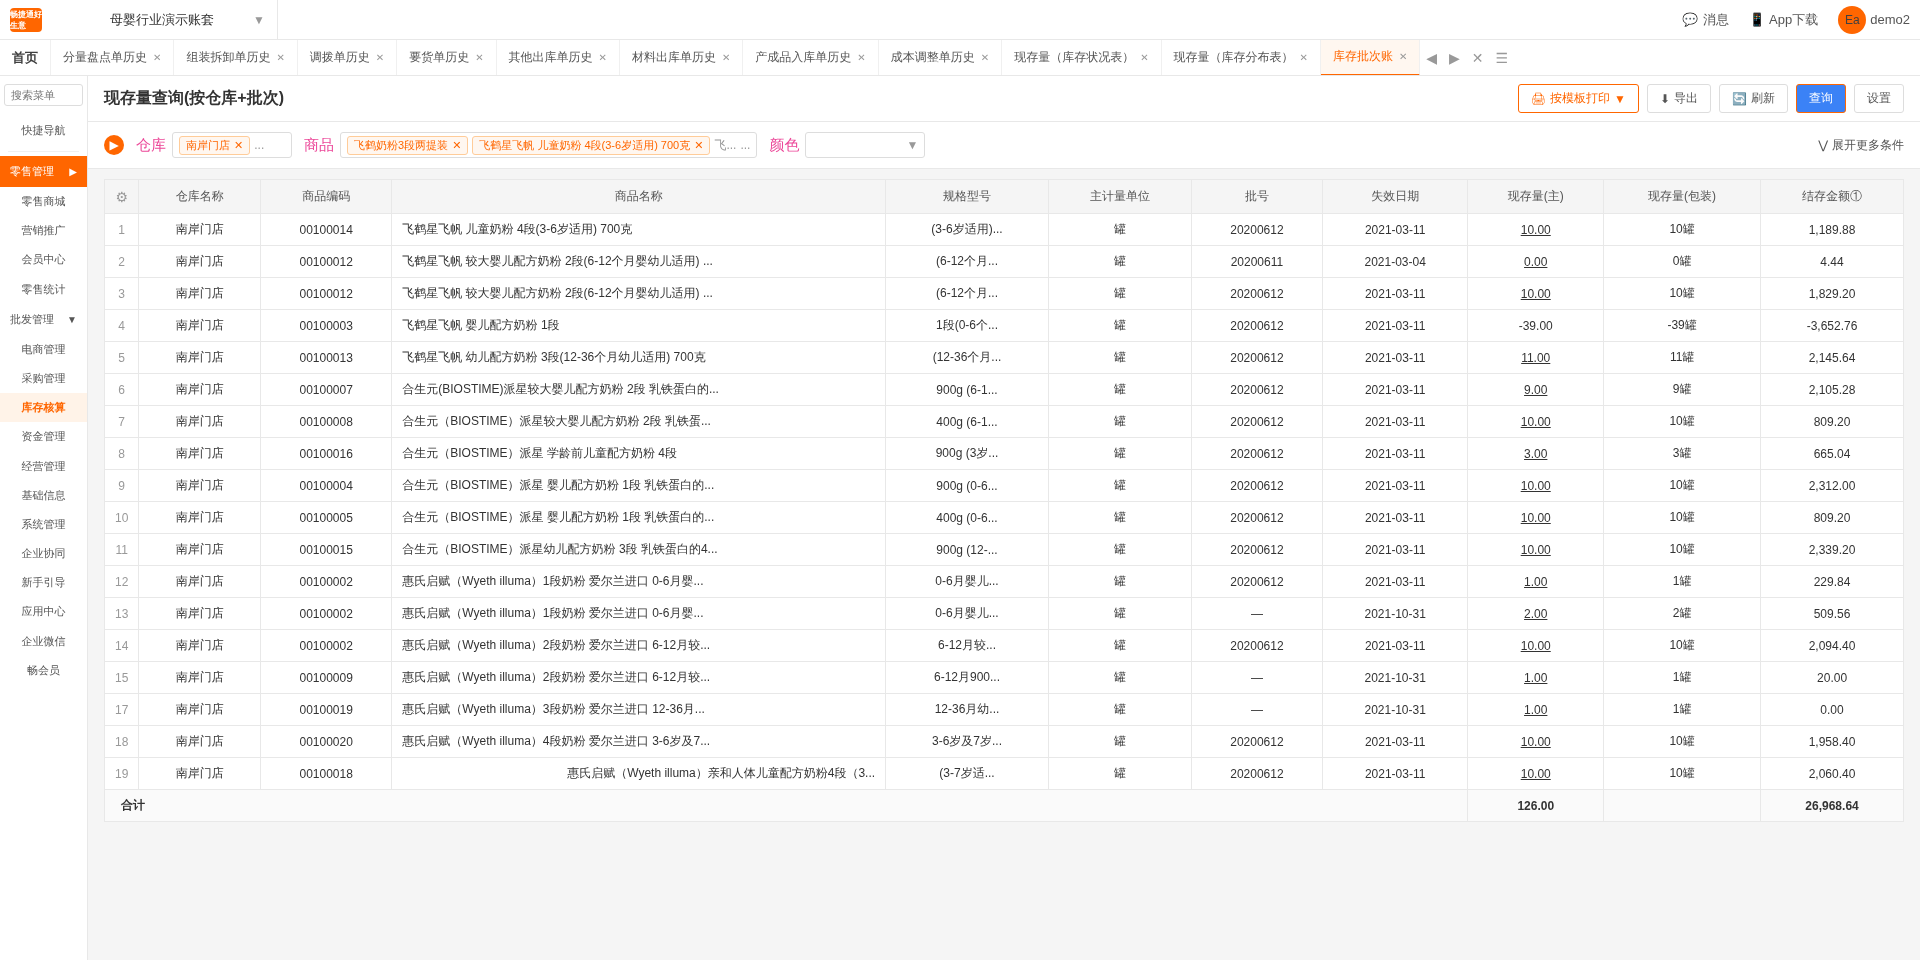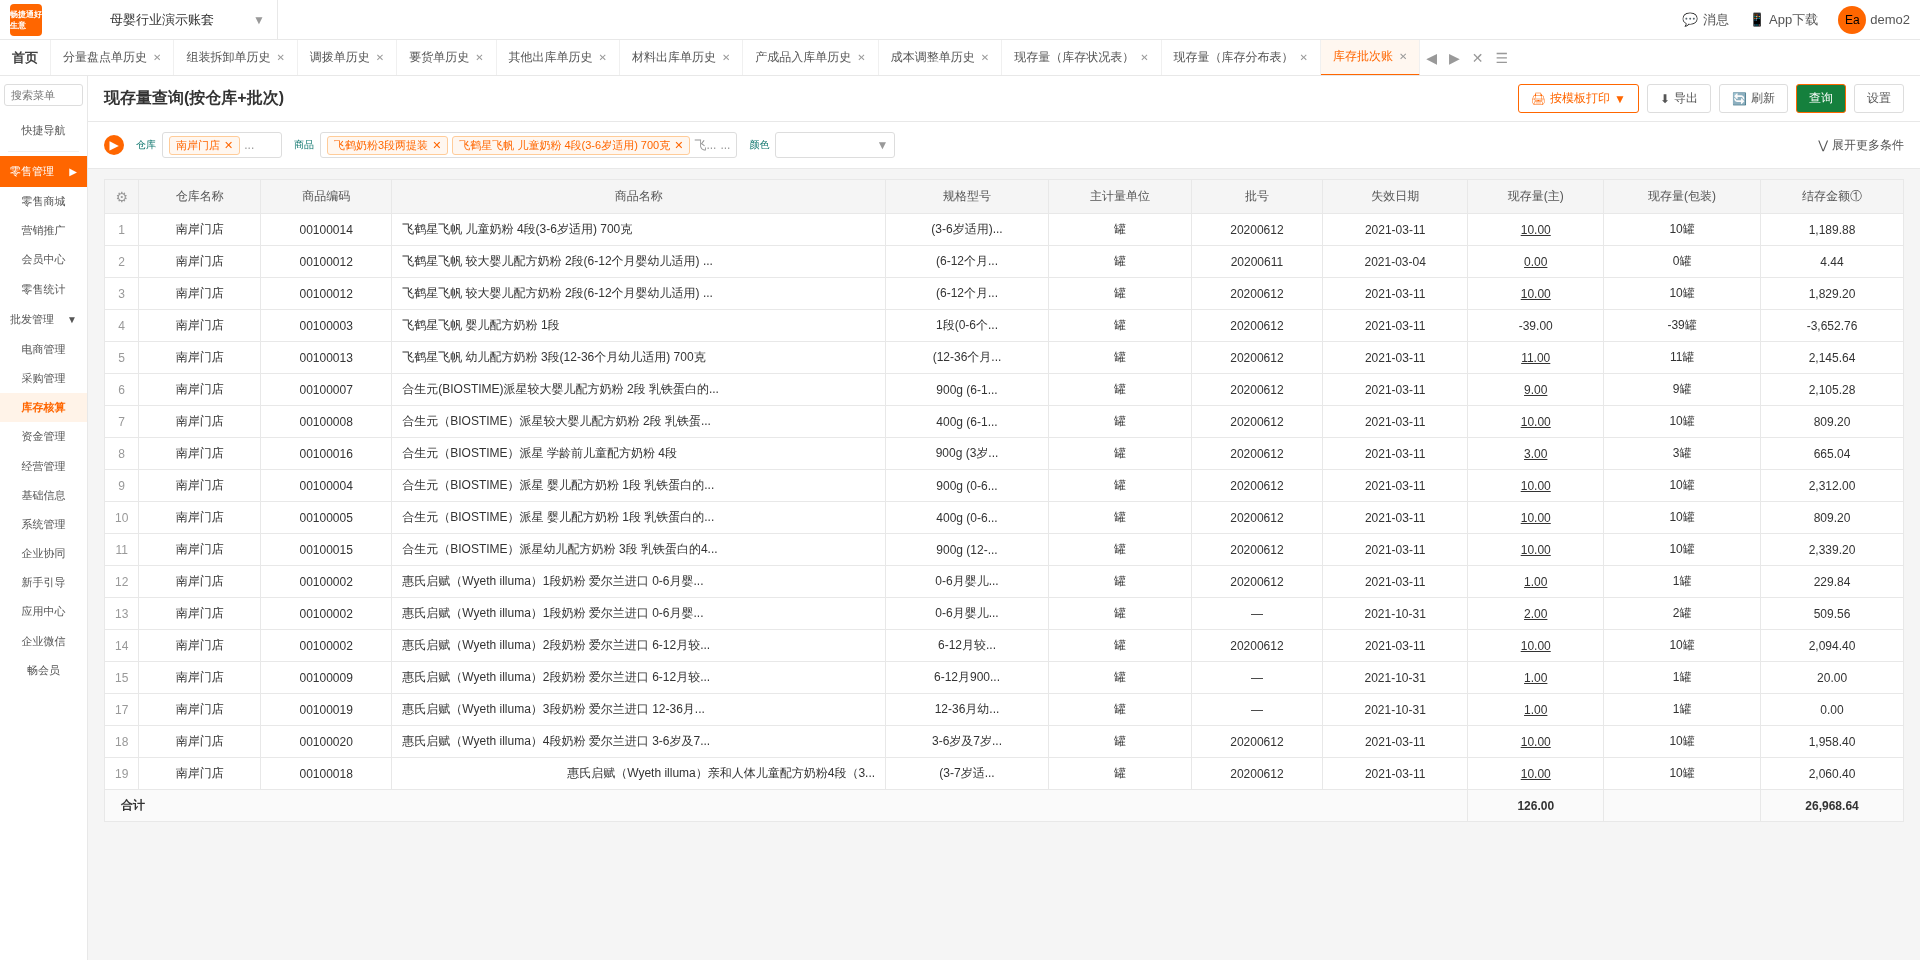--- a/index.html
+++ b/index.html
@@ -1,27 +1,27 @@
 <!DOCTYPE html>
 <html><head>
   <meta charset="utf-8">
   <style>
     * { margin: 0; padding: 0; box-sizing: border-box; }
     body { font-family: 'Microsoft YaHei', Arial, sans-serif; font-size: 12px; background: #f5f5f5; color: #333; width: 1920px; height: 960px; overflow: hidden; }
 
     
     .top-bar { display: flex; align-items: center; height: 40px; background: #fff; border-bottom: 1px solid #e8e8e8; padding: 0 10px; }
     .logo { display: flex; align-items: center; width: 88px; }
-    .logo-icon { width: 32px; height: 32px; background: #ff6600; border-radius: 4px; display: flex; align-items: center; justify-content: center; color: #fff; font-size: 10px; font-weight: bold; margin-right: 4px; }
+    .logo-icon { width: 32px; height: 24px; background: #ff6600; border-radius: 4px; display: flex; align-items: center; justify-content: center; color: #fff; font-size: 10px; font-weight: bold; margin-right: 4px; }
     .industry-selector { display: flex; align-items: center; height: 40px; padding: 0 12px; border-right: 1px solid #e8e8e8; min-width: 180px; cursor: pointer; }
     .industry-label { font-size: 13px; color: #333; flex: 1; }
     .industry-arrow { color: #999; margin-left: 6px; }
     .top-right { margin-left: auto; display: flex; align-items: center; gap: 20px; }
     .top-right-item { display: flex; align-items: center; gap: 4px; font-size: 13px; color: #555; cursor: pointer; }
-    .user-avatar { width: 28px; height: 28px; border-radius: 50%; background: #ff6600; display: flex; align-items: center; justify-content: center; color: #000000; font-size: 12px; }
+    .user-avatar { width: 28px; height: 28px; border-radius: 50%; background: #ff6600; display: flex; align-items: center; justify-content: center; color: #404040; font-size: 12px; }
 
     
     .nav-tabs { display: flex; align-items: center; height: 36px; background: #fff; border-bottom: 1px solid #e8e8e8; overflow: hidden; }
     .nav-tab { display: flex; align-items: center; padding: 0 12px; height: 36px; font-size: 12px; color: #555; cursor: pointer; border-right: 1px solid #f0f0f0; white-space: nowrap; position: relative; }
     .nav-tab.active { color: #ff6600; background: #fff7f0; border-bottom: 2px solid #ff6600; }
     .nav-tab .close-btn { margin-left: 6px; color: #999; font-size: 10px; }
     .nav-tab-home { color: #404040; font-size: 13px; font-weight: bold; }
     .nav-scroll-btn { padding: 0 6px; cursor: pointer; color: #999; font-size: 14px; }
 
     
@@ -37,28 +37,28 @@
     .sidebar-quick-item { font-size: 11px; color: #555; padding: 3px 6px; cursor: pointer; text-align: center; }
 
     
     .content { flex: 1; display: flex; flex-direction: column; overflow: hidden; }
 
     
     .page-header { display: flex; align-items: center; justify-content: space-between; padding: 8px 16px; background: #fff; border-bottom: 1px solid #e8e8e8; }
     .page-title { font-size: 16px; font-weight: bold; color: #333; }
     .page-actions { display: flex; align-items: center; gap: 8px; }
     .btn { padding: 5px 12px; border-radius: 3px; border: 1px solid #ddd; font-size: 12px; cursor: pointer; display: flex; align-items: center; gap: 4px; background: #fff; color: #555; }
-    .btn-primary { background: #15803d; color: #fff; border-color: #ff6600; }
+    .btn-primary { background: #3b82f6; color: #fff; border-color: #ff6600; }
     .btn-outline-orange { border-color: #ff6600; color: #ff6600; }
 
     
     .filter-area { background: #fff; padding: 10px 16px; border-bottom: 1px solid #e8e8e8; }
     .filter-row { display: flex; align-items: center; gap: 12px; flex-wrap: wrap; }
     .filter-item { display: flex; align-items: center; gap: 6px; }
-    .filter-label { font-size: 10px; color: #0f766e; white-space: nowrap; }
+    .filter-label { font-size: 15px; color: #ec4899; white-space: nowrap; }
     .filter-tag-container { display: flex; flex-wrap: wrap; gap: 4px; align-items: center; min-height: 26px; border: 1px solid #ddd; border-radius: 3px; padding: 2px 6px; min-width: 120px; max-width: 200px; }
     .filter-tag { display: flex; align-items: center; background: #fff7f0; border: 1px solid #ffcc99; border-radius: 3px; padding: 1px 6px; font-size: 11px; color: #ff6600; gap: 4px; }
     .filter-tag .remove { cursor: pointer; color: #ff6600; }
     .filter-more { color: #999; font-size: 12px; cursor: pointer; }
     .filter-product-tags { display: flex; flex-wrap: wrap; gap: 4px; align-items: center; border: 1px solid #ddd; border-radius: 3px; padding: 2px 6px; min-width: 400px; max-width: 700px; min-height: 26px; }
     .filter-color-container { display: flex; align-items: center; border: 1px solid #ddd; border-radius: 3px; padding: 2px 6px; min-width: 120px; flex: 1; min-height: 26px; }
     .expand-btn { display: flex; align-items: center; gap: 4px; color: #555; cursor: pointer; font-size: 12px; margin-left: auto; }
 
     
     .table-wrapper { flex: 1; overflow: auto; padding: 0 16px; }

